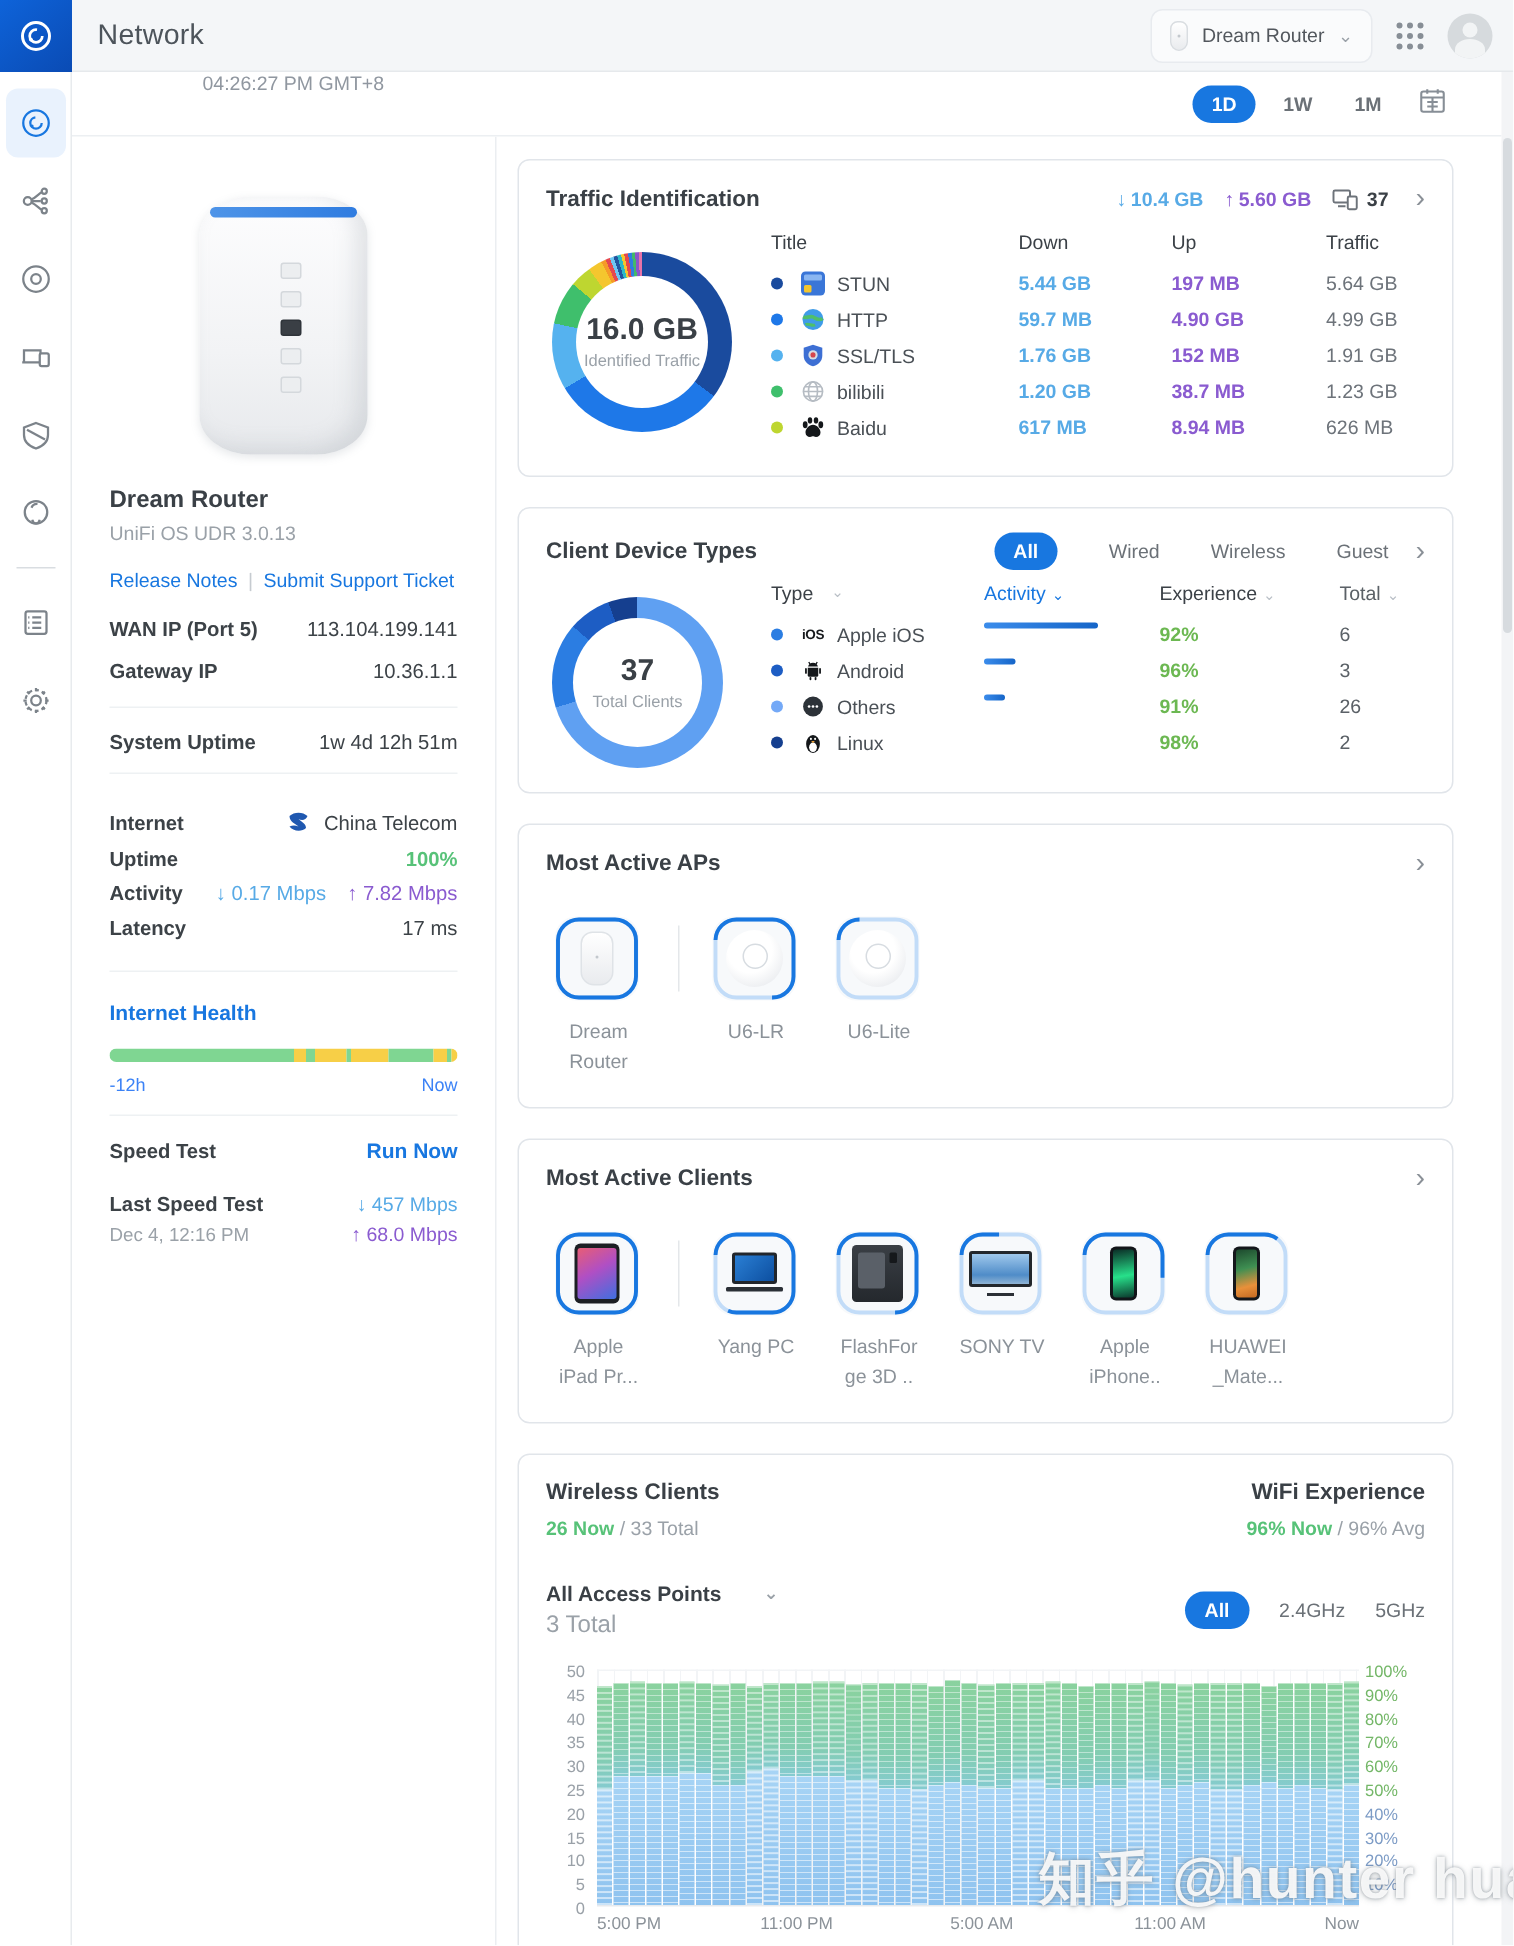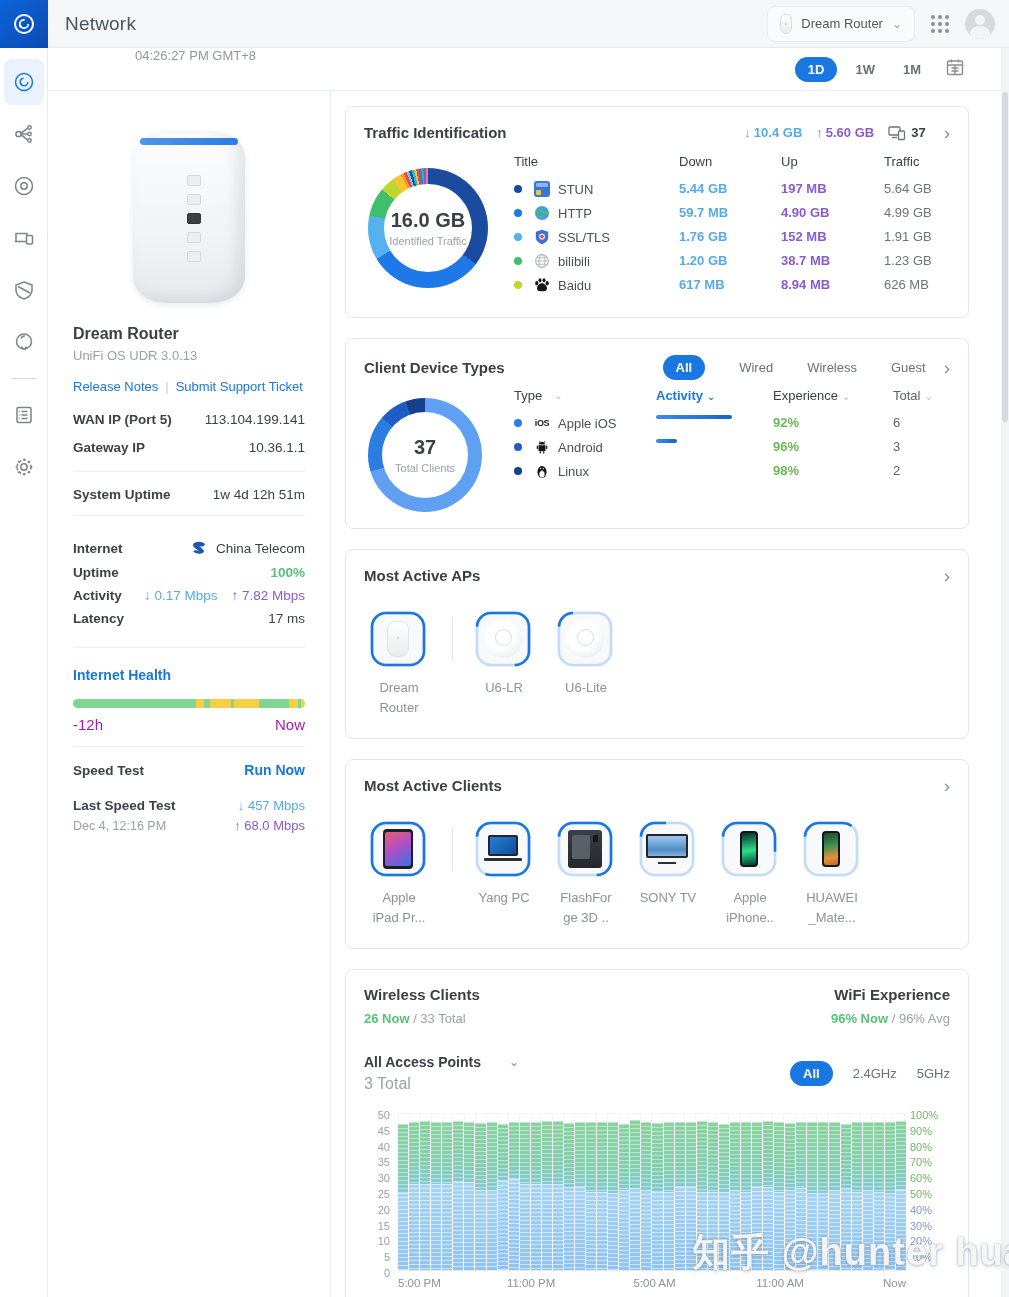--- a/index.html
+++ b/index.html
@@ -59,21 +59,21 @@
   .sec{border-top:1px solid #eef1f3;padding:15px 0 13px}
   .sec.mt{margin-top:4px}
   .inet .kv{margin:8px 0}
   .isp{display:flex;align-items:center;gap:8px}
   .activity-vals{display:flex;gap:14px}
   .dn{color:#57aae6}.up{color:#8a5bd0}
   .green-t{color:#57c278;font-weight:700}
   .ih-title{font-size:14px;color:#1877e0;font-weight:700;margin:4px 0 16px}
   .health-bar{height:9px;border-radius:5px;overflow:hidden;display:flex;width:100%}
   .health-bar i{height:100%}
-  .hb-labels{display:flex;justify-content:space-between;font-size:15px;color:#a21caf;margin-top:8px}
+  .hb-labels{display:flex;justify-content:space-between;font-size:12px;color:#3b82f6;margin-top:8px}
   .st-row{display:flex;justify-content:space-between;align-items:center}
   .runnow{color:#1877e0;font-weight:700;font-size:14px;cursor:pointer}
   .lst{margin-top:20px;display:flex;justify-content:space-between}
   .lst .l1{font-size:13.5px;font-weight:700;color:#3c4247}
   .lst .l2{font-size:12.5px;color:#9aa1a8;margin-top:6px}
   .lst .r{text-align:right;font-size:13px}
   .lst .r div{margin-bottom:5px}
 
   
   .main{position:absolute;left:331px;top:91px;right:8px;bottom:0;overflow:hidden;padding:15px 32px 0 14px;background:#fff}
@@ -104,21 +104,21 @@
   .mi-stun::after{content:"";position:absolute;left:2px;bottom:2px;width:5px;height:5px;background:#f4c62e;border-radius:1px}
   .mi-ios{font-size:9px;font-weight:800;color:#16191c;line-height:16px;text-align:center;letter-spacing:-.3px}
   .row-lbl{color:#4a5056}
   .dn-val{color:#57aae6;font-weight:700}
   .up-val{color:#8a5bd0;font-weight:700}
   .tr-val{color:#6d737a}
 
   .pill{background:#1877e0;color:#fff;border-radius:14px;padding:5px 13px;font-size:13px;font-weight:700;cursor:pointer}
   .flat-tab{color:#6b7177;font-size:13px;margin-left:20px;cursor:pointer}
   .sort-ch{color:#b9bfc6;font-size:10px;margin-left:4px}
-  .col-activity-hd{color:#1877e0;font-weight:700}
+  .col-activity-hd{color:#1877e0;font-weight:400}
   .c-type{width:142px;display:flex;align-items:center;gap:8px}
   .c-act{width:117px}.c-exp{width:120px}.c-total{flex:1;color:#5b6167}
   .bar{width:92px;height:4px;background:#e9ebee;border-radius:2px;overflow:hidden}
   .bar i{display:block;height:4px;border-radius:2px;background:linear-gradient(90deg,#3b8ceb,#1565c8)}
   .exp-val{color:#6cb852;font-weight:700}
 
   .tile-row{display:flex;align-items:flex-start;margin-top:26px;padding-left:6px}
   .tile{width:58px;margin-right:24px;flex:none}
   .tile-box{width:56px;height:56px;border-radius:14px;position:relative;display:flex;align-items:center;justify-content:center;background:#f7f9fb;cursor:pointer}
   .tile-box svg.ring{position:absolute;inset:0}
@@ -545,20 +545,35 @@
                     <rect x="9.1" y="12.3" width="1.2" height="2.2" rx=".6"></rect>
                   </svg>
                   <span class="row-lbl">Android</span>
                 </span>
                 <span class="c-act"><span class="bar"><i style="width: 18%;"></i></span></span>
                 <span class="c-exp exp-val">96%</span>
                 <span class="c-total">3</span>
               </div>
               <div class="tbl-row">
                 <span class="c-type">
+                  <span class="dot" style="background: rgb(116, 169, 247);"></span>
+                  <svg class="mi" viewBox="0 0 16 16">
+                    <circle cx="8" cy="8" r="6.6" fill="#2c3238"></circle>
+                    <circle cx="5.4" cy="8" r=".9" fill="#fff"></circle>
+                    <circle cx="8" cy="8" r=".9" fill="#fff"></circle>
+                    <circle cx="10.6" cy="8" r=".9" fill="#fff"></circle>
+                  </svg>
+                  <span class="row-lbl">Others</span>
+                </span>
+                <span class="c-act"><span class="bar"><i style="width: 12%;"></i></span></span>
+                <span class="c-exp exp-val">91%</span>
+                <span class="c-total">26</span>
+              </div>
+              <div class="tbl-row">
+                <span class="c-type">
                   <span class="dot" style="background: rgb(21, 63, 143);"></span>
                   <svg class="mi" viewBox="0 0 16 16">
                     <ellipse cx="8" cy="9" rx="4.6" ry="6" fill="#14171a"></ellipse>
                     <ellipse cx="8" cy="11.2" rx="2.6" ry="3.2" fill="#fff"></ellipse>
                     <circle cx="6.6" cy="5.6" r=".7" fill="#fff"></circle>
                     <circle cx="9.4" cy="5.6" r=".7" fill="#fff"></circle>
                     <path d="M6.8 7h2.4L8 8.5z" fill="#e8a33d"></path>
                   </svg>
                   <span class="row-lbl">Linux</span>
                 </span>

